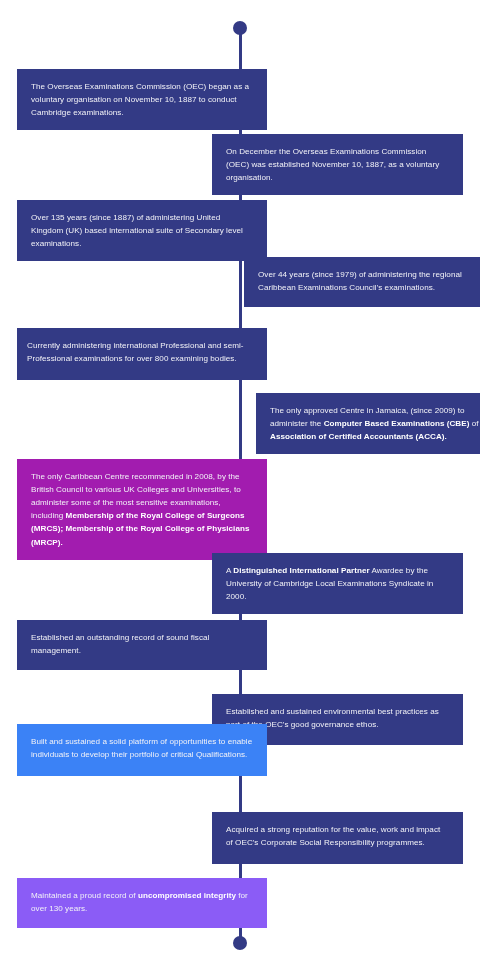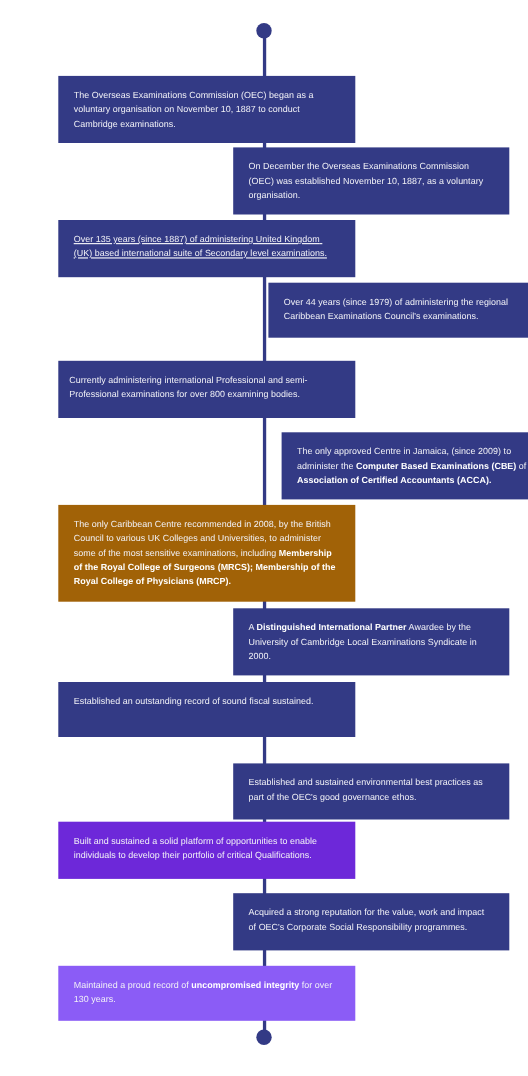--- a/index.html
+++ b/index.html
@@ -43,21 +43,21 @@
   .spine-dot.bottom { top: 936px; }
 
   
   .event {
     position: absolute;
     background: #333A85;
     box-sizing: border-box;
     padding: 11px 14px 11px 14px;
     color: #ffffff;
   }
-  .event.left  { left: 17px;  width: 270px; margin-left: 36px; }
+  .event.left  { left: 17px;  width: 250px; }
   .event.right { left: 212px; width: 251px; }
 
   .event-text {
     font-size: 8.1px;
     line-height: 1.62;
     color: #f2f2f7;
     letter-spacing: 0.005em;
     margin: 0;
     white-space: pre-wrap;
     word-break: normal;
@@ -76,45 +76,45 @@
   <div class="spine-dot top"></div>
   <div class="spine-dot bottom"></div>
 
   <div id="events-container">
       <div class="event left" style="top: 69px; min-height: 50px; background: rgb(51, 58, 133);">
         <p class="event-text">The Overseas Examinations Commission (OEC) began as a voluntary organisation on November 10, 1887 to conduct Cambridge examinations.</p>
       </div>
       <div class="event right" style="top: 134px; min-height: 52px; background: rgb(51, 58, 133);">
         <p class="event-text">On December the Overseas Examinations Commission (OEC) was established November 10, 1887, as a voluntary organisation.</p>
       </div>
-      <div class="event left" style="top: 200px; min-height: 52px; background: rgb(51, 58, 133); text-decoration: underline;">
+      <div class="event left" style="top: 200px; min-height: 52px; background: rgb(51, 58, 133);">
         <p class="event-text">Over 135 years (since 1887) of administering United Kingdom (UK) based international suite of Secondary level examinations.</p>
       </div>
       <div class="event right" style="top: 257px; min-height: 50px; background: rgb(51, 58, 133); margin-left: 32px;">
         <p class="event-text">Over 44 years (since 1979) of administering the regional Caribbean Examinations Council's examinations.</p>
       </div>
       <div class="event left" style="top: 328px; min-height: 52px; background: rgb(51, 58, 133); padding-left: 10px;">
         <p class="event-text">Currently administering international Professional and semi-Professional examinations for over 800 examining bodies.</p>
       </div>
       <div class="event right" style="top: 393px; min-height: 52px; background: rgb(51, 58, 133); margin-left: 44px;">
         <p class="event-text">The only approved Centre in Jamaica, (since 2009) to administer the <b>Computer Based Examinations (CBE)</b> of the <b>Association of Certified Accountants (ACCA).</b></p>
       </div>
-      <div class="event left" style="top: 459px; min-height: 81px; background: #a16207;">
+      <div class="event left" style="top: 459px; min-height: 81px; background: #a21caf;">
         <p class="event-text">The only Caribbean Centre recommended in 2008, by the British Council to various UK Colleges and Universities, to administer some of the most sensitive examinations, including <b>Membership of the Royal College of Surgeons (MRCS); Membership of the Royal College of Physicians (MRCP).</b></p>
       </div>
       <div class="event right" style="top: 553px; min-height: 52px; background: rgb(51, 58, 133);">
         <p class="event-text">A <b>Distinguished International Partner</b> Awardee by the University of Cambridge Local Examinations Syndicate in 2000.</p>
       </div>
       <div class="event left" style="top: 620px; min-height: 50px; background: rgb(51, 58, 133);">
-        <p class="event-text">Established an outstanding record of sound fiscal sustained.</p>
+        <p class="event-text">Established an outstanding record of sound fiscal management.</p>
       </div>
       <div class="event right" style="top: 694px; min-height: 51px; background: rgb(51, 58, 133);">
         <p class="event-text">Established and sustained environmental best practices as part of the OEC's good governance ethos.</p>
       </div>
-      <div class="event left" style="top: 747px; min-height: 52px; background: #6d28d9;">
+      <div class="event left" style="top: 724px; min-height: 52px; background: #3b82f6;">
         <p class="event-text">Built and sustained a solid platform of opportunities to enable individuals to develop their portfolio of critical Qualifications.</p>
       </div>
       <div class="event right" style="top: 812px; min-height: 52px; background: rgb(51, 58, 133);">
         <p class="event-text">Acquired a strong reputation for the value, work and impact of OEC's Corporate Social Responsibility programmes.</p>
       </div>
       <div class="event left" style="top: 878px; min-height: 50px; background: #8b5cf6;">
         <p class="event-text">Maintained a proud record of <b>uncompromised integrity</b> for over 130 years.</p>
       </div>
     </div>
 

